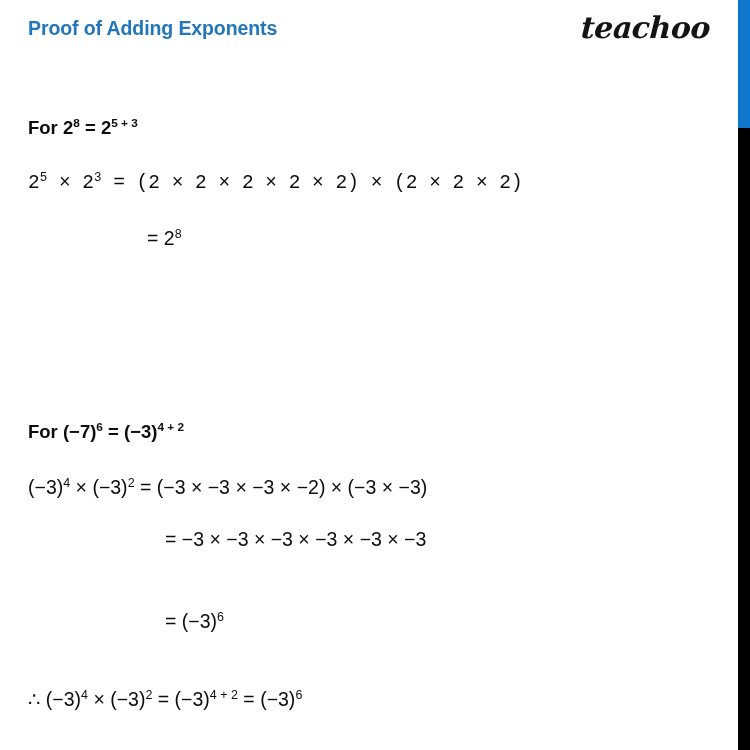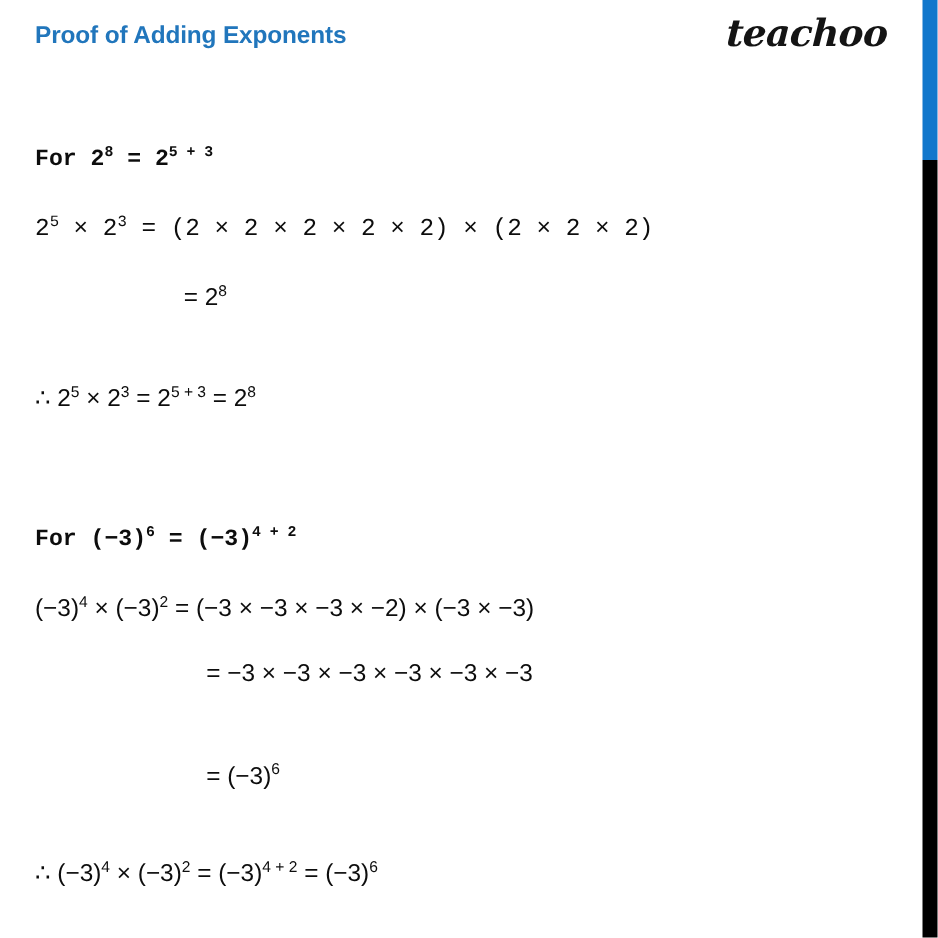--- a/index.html
+++ b/index.html
@@ -86,21 +86,20 @@
     position: absolute;
     white-space: nowrap;
     color: #0d0d0d;
     font-family: "Liberation Sans", sans-serif;
     font-size: 19.5px;
     line-height: 1;
   }
   .math-line.heading {
     font-weight: bold;
     font-size: 18.5px;
-    font-family: Liberation Mono, monospace;
   }
   .math-line sup {
     font-size: 0.64em;
     vertical-align: super;
     line-height: 0;
   }
 
   
   #ln-s1-heading { left: 28px;  top: 119px; }
   #ln-s1-expand  { left: 28px;  top: 174px; font-family: Liberation Mono, monospace; }
@@ -128,23 +127,22 @@
   </div>
 
   <div class="math-body">
 
     <div class="math-line heading" id="ln-s1-heading"><span>For 2</span><sup>8</sup><span> = 2</span><sup>5 + 3</sup></div>
 
     <div class="math-line" id="ln-s1-expand"><span>2</span><sup>5</sup><span> × 2</span><sup>3</sup><span> = (2 × 2 × 2 × 2 × 2) × (2 × 2 × 2)</span></div>
 
     <div class="math-line" id="ln-s1-result"><span>= 2</span><sup>8</sup></div>
 
-    <div class="math-line" id="ln-s1-concl"><span>∴ 2</span><sup>5</sup><span> × 2</span><sup>3</sup><span> = 2</span><sup>5 + 3</sup><span> = 2</span><sup>8</sup></div>
 
-    <div class="math-line heading" id="ln-s2-heading"><span>For (−3)</span><sup>6</sup><span> = (−3)</span><sup>4 + 2</sup></div>
+    <div class="math-line heading" id="ln-s2-heading"><span>For (−7)</span><sup>6</sup><span> = (−3)</span><sup>4 + 2</sup></div>
 
     <div class="math-line" id="ln-s2-expand"><span>(−3)</span><sup>4</sup><span> × (−3)</span><sup>2</sup><span> = (−3 × −3 × −3 × −2) × (−3 × −3)</span></div>
 
     <div class="math-line" id="ln-s2-step">= −3 × −3 × −3 × −3 × −3 × −3</div>
 
     <div class="math-line" id="ln-s2-result"><span>= (−3)</span><sup>6</sup></div>
 
     <div class="math-line" id="ln-s2-concl"><span>∴ (−3)</span><sup>4</sup><span>  × (−3)</span><sup>2</sup><span> = (−3)</span><sup>4 + 2</sup><span> = (−3)</span><sup>6</sup></div>
 
   </div>

